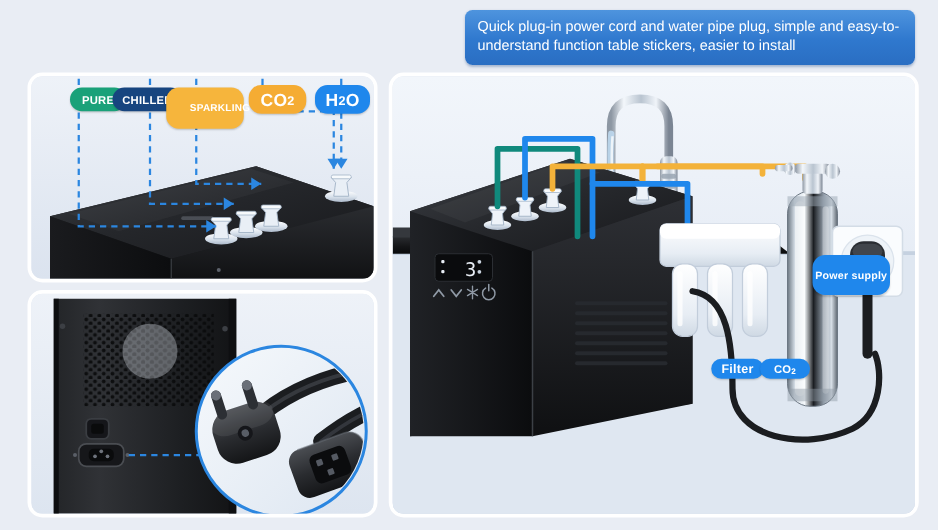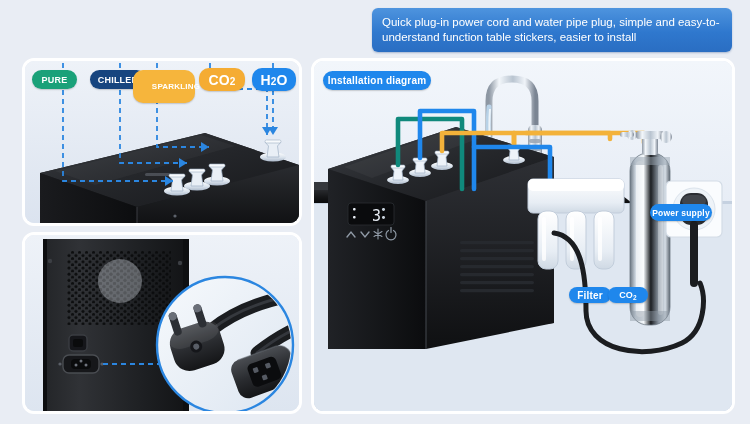--- a/index.html
+++ b/index.html
@@ -50,31 +50,31 @@
     color: #fff;
     font-weight: bold;
     display: flex; align-items: center; justify-content: center;
     white-space: nowrap;
     box-shadow: 0 1px 1.5px rgba(0,0,0,.18);
     letter-spacing: .2px;
   }
   .pill sub { font-size: .72em; vertical-align: baseline; position: relative; top: 2px; }
 
   
-  #badge-pure     { left: 32px;  top: 70px;  width: 45px; height: 19px; font-size: 9px;  background:#1aa179; }
+  #badge-pure     { left: 56px;  top: 70px;  width: 45px; height: 19px; font-size: 9px;  background:#1aa179; }
   #badge-chilled  { left: 90px;  top: 70px;  width: 56px; height: 19px; font-size: 9px;  background:#17457f; }
   #badge-sparkling{ left: 133px; top: 70px;  width: 62px; height: 33px; font-size: 8px;  background:#f6b53c;padding-left:24px; }
   #badge-co2      { left: 199px; top: 68px;  width: 46px; height: 23px; font-size: 14px; background:#f5ac33; }
   #badge-h2o      { left: 252px; top: 68px;  width: 44px; height: 23px; font-size: 14px; background:#1f87ec; }
 
   
   #label-install   { left: 323px; top: 71px;  width: 108px; height: 19px; font-size: 10px;  background:#1f87ec; font-weight:bold;}
   #label-filter    { left: 569px; top: 287px; width: 42px;  height: 16px; font-size: 10px;   background:#1f87ec; }
   #label-co2       { left: 608px; top: 287px; width: 40px;  height: 16px; font-size: 9px;   background:#1f87ec; }
-  #label-power     { left: 650px; top: 204px; width: 62px;  height: 17px; font-size: 8.5px; background:#1f87ec; }
+  #label-power     { left: 650px; top: 204px; width: 62px;  height: 32px; font-size: 8.5px; background:#1f87ec; }
 
   svg { display:block; }
 </style>
 </head>
 <body>
 
 <div class="stage">
 
 
   <div class="banner">Quick plug-in power cord and water pipe plug, simple and easy-to-understand function table stickers, easier to install</div>
@@ -493,21 +493,20 @@
       <g>
         <rect x="366" y="132" width="28" height="32" rx="11" fill="#2a2d32"></rect>
         <rect x="368" y="134" width="24" height="12" rx="8" fill="#41454b"></rect>
         <rect x="376" y="160" width="8" height="66" rx="4" fill="#1b1d20"></rect>
         <circle cx="374" cy="146" r="3" fill="#14161a"></circle>
         <circle cx="386" cy="146" r="3" fill="#14161a"></circle>
       </g>
     </svg>
   </div>
 
-  <div class="pill" id="label-install">Installation diagram</div>
   <div class="pill" id="label-filter">Filter</div>
   <div class="pill" id="label-co2">
     <span>CO</span>
       <sub>2</sub>
   </div>
   <div class="pill" id="label-power">Power supply</div>
 
 </div>
 
 </body></html>

